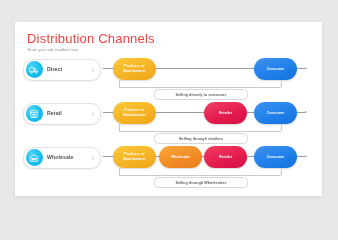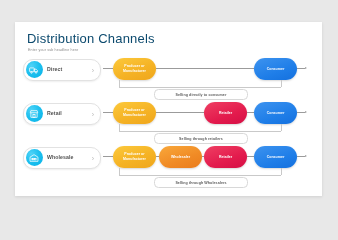--- a/index.html
+++ b/index.html
@@ -11,21 +11,21 @@
   }
   #slide{
     position:absolute;
     left:15px;top:22px;
     width:307px;height:174px;
     background:#ffffff;
     box-shadow:0 1px 3px rgba(0,0,0,.10);
   }
   #title{
     position:absolute;left:12px;top:9px;
-    font-size:13px;color:#0c4a6e;
+    font-size:13px;color:#ef4444;
     letter-spacing:.2px;
     white-space:nowrap;
   }
   #subtitle{
     position:absolute;left:13px;top:26px;
     font-size:3.6px;color:#8b8b8b;
     letter-spacing:.15px;
     white-space:nowrap;
   }
 

